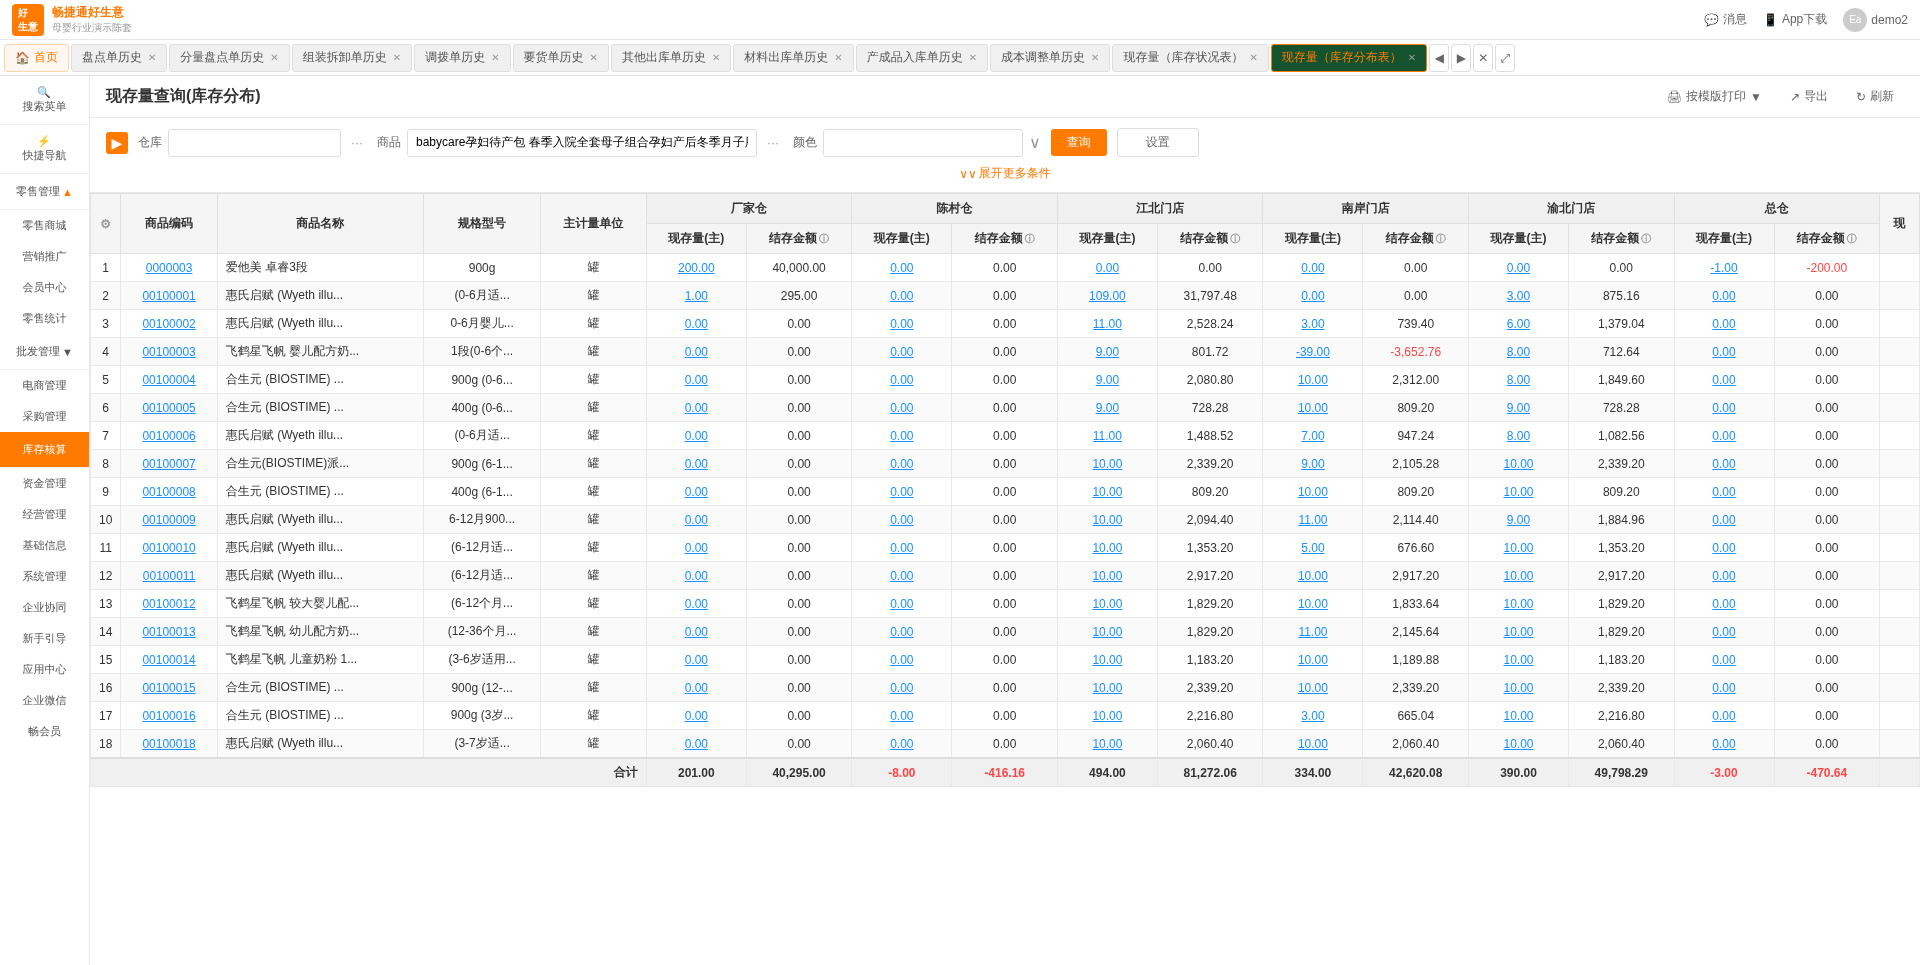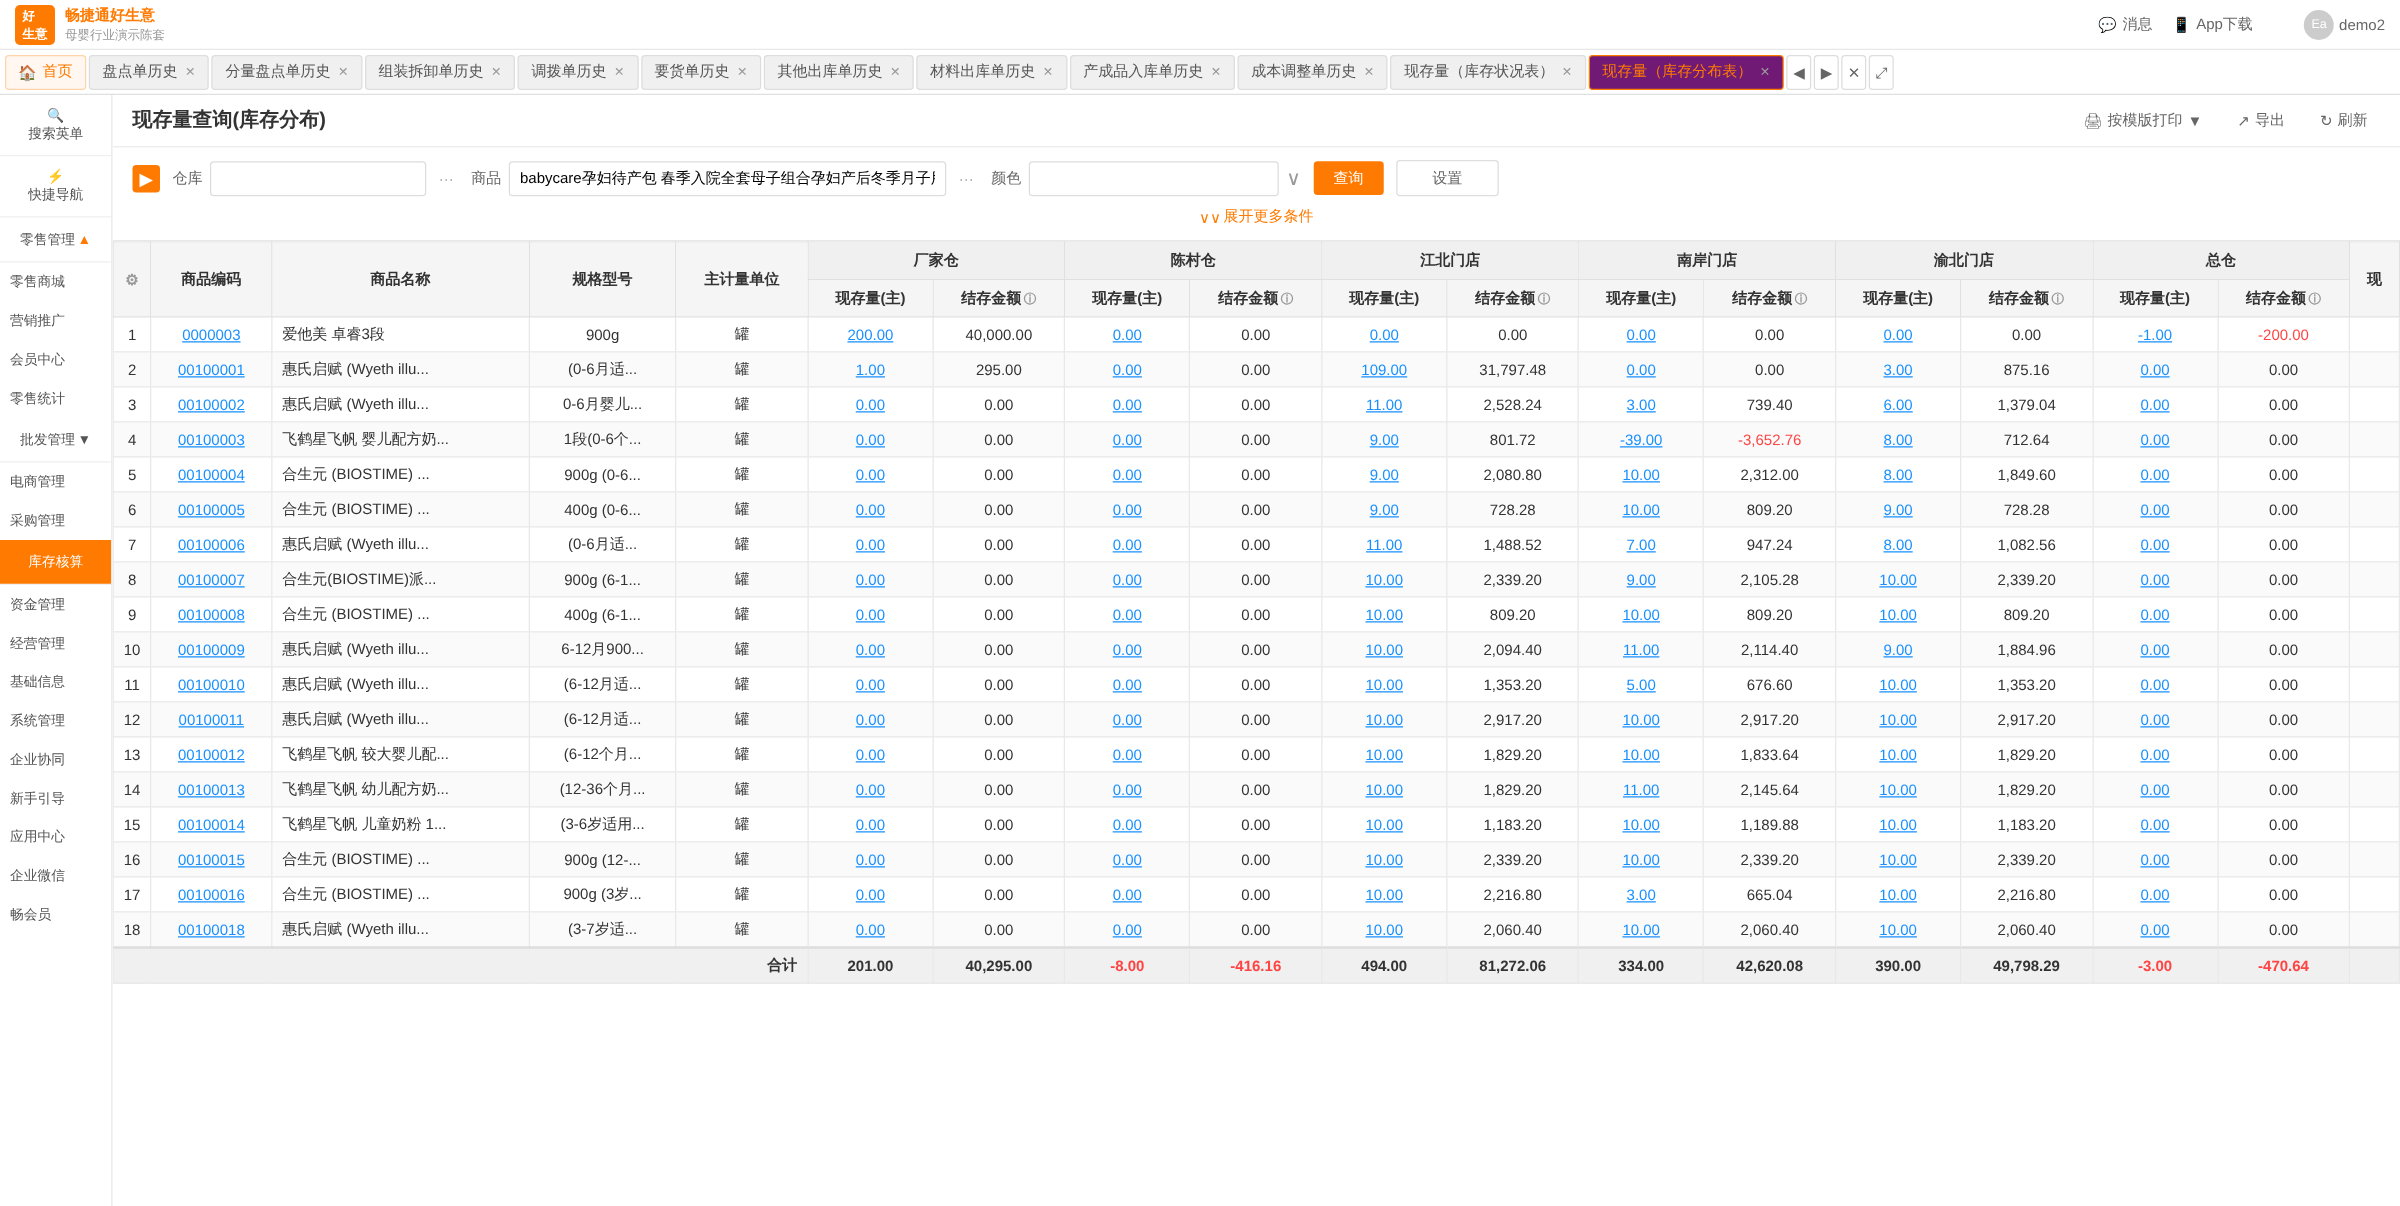--- a/index.html
+++ b/index.html
@@ -4,37 +4,37 @@
   <style>
     * { box-sizing: border-box; margin: 0; padding: 0; }
     body { font-family: 'Microsoft YaHei', Arial, sans-serif; font-size: 12px; background: #f5f5f5; color: #333; overflow: hidden; height: 965px; }
 
     
     .top-bar { height: 40px; background: #fff; display: flex; align-items: center; padding: 0 12px; border-bottom: 1px solid #e8e8e8; justify-content: space-between; }
     .logo-area { display: flex; align-items: center; gap: 8px; }
     .logo-icon { width: 32px; height: 32px; background: #ff7a00; border-radius: 4px; display: flex; align-items: center; justify-content: center; color: white; font-size: 10px; font-weight: bold; }
     .top-right { display: flex; align-items: center; gap: 16px; }
     .top-right-item { display: flex; align-items: center; gap: 4px; color: #666; font-size: 12px; cursor: pointer; }
-    .avatar { width: 24px; height: 24px; background: #ccc; border-radius: 50%; display: flex; align-items: center; justify-content: center; font-size: 10px; color: #fff; margin-left: 25px; }
+    .avatar { width: 24px; height: 24px; background: #ccc; border-radius: 50%; display: flex; align-items: center; justify-content: center; font-size: 10px; color: #fff; }
 
     
     .tab-bar { height: 36px; background: #fff; display: flex; align-items: center; padding: 0 4px; border-bottom: 1px solid #e0e0e0; overflow: hidden; gap: 2px; }
     .tab { height: 28px; padding: 0 10px; display: flex; align-items: center; gap: 4px; border-radius: 3px; font-size: 12px; cursor: pointer; white-space: nowrap; border: 1px solid transparent; }
     .tab.home { background: #fff7f0; color: #ff7a00; border-color: #ffd4a8; }
     .tab.normal { background: #f0f0f0; color: #555; border-color: #ddd; }
-    .tab.active { background: #701a75; color: #ff7a00; border-color: #ff7a00; }
+    .tab.active { background: #14532d; color: #ff7a00; border-color: #ff7a00; }
     .tab .close { color: #999; margin-left: 2px; font-size: 10px; }
     .tab-nav-btn { width: 20px; height: 28px; display: flex; align-items: center; justify-content: center; cursor: pointer; color: #666; border: 1px solid #ddd; border-radius: 3px; background: #fff; }
 
     
     .layout { display: flex; height: calc(965px - 76px); }
     .sidebar { width: 90px; background: #fff; border-right: 1px solid #e8e8e8; display: flex; flex-direction: column; overflow-y: auto; }
     .sidebar-item { padding: 10px 6px; text-align: center; font-size: 11px; color: #555; cursor: pointer; border-bottom: 1px solid #f0f0f0; }
     .sidebar-item.active { background: #ff7a00; color: #fff; text-align: center; }
-    .sidebar-sub { padding: 8px 8px; font-size: 11px; color: #555; cursor: pointer; text-align: left; }
+    .sidebar-sub { padding: 8px 18px; font-size: 11px; color: #555; cursor: pointer; text-align: center; }
 
     
     .main { flex: 1; overflow: hidden; display: flex; flex-direction: column; }
     .page-header { background: #fff; padding: 8px 16px; border-bottom: 1px solid #e8e8e8; display: flex; align-items: center; justify-content: space-between; }
     .page-title { font-size: 16px; font-weight: bold; color: #333; }
     .page-actions { display: flex; gap: 8px; align-items: center; }
     .action-btn { display: flex; align-items: center; gap: 4px; padding: 4px 10px; border: none; background: transparent; cursor: pointer; color: #666; font-size: 12px; }
 
     
     .filter-area { background: #fff; padding: 10px 16px; border-bottom: 1px solid #e8e8e8; }

